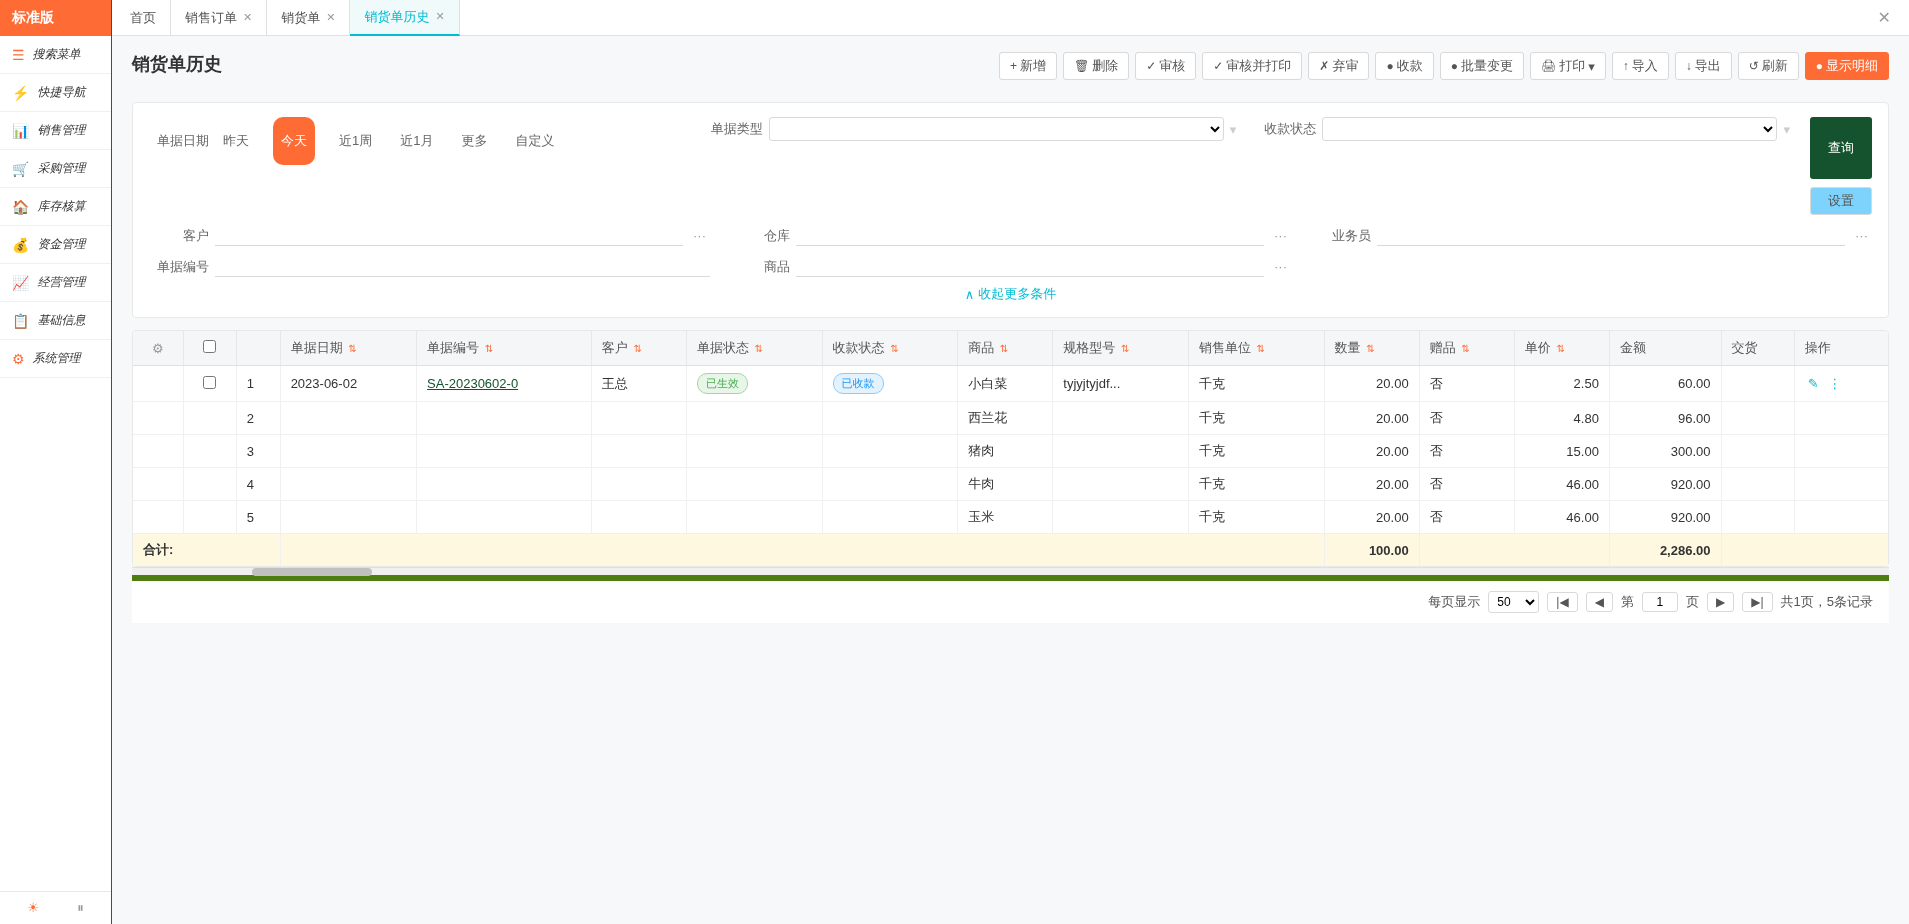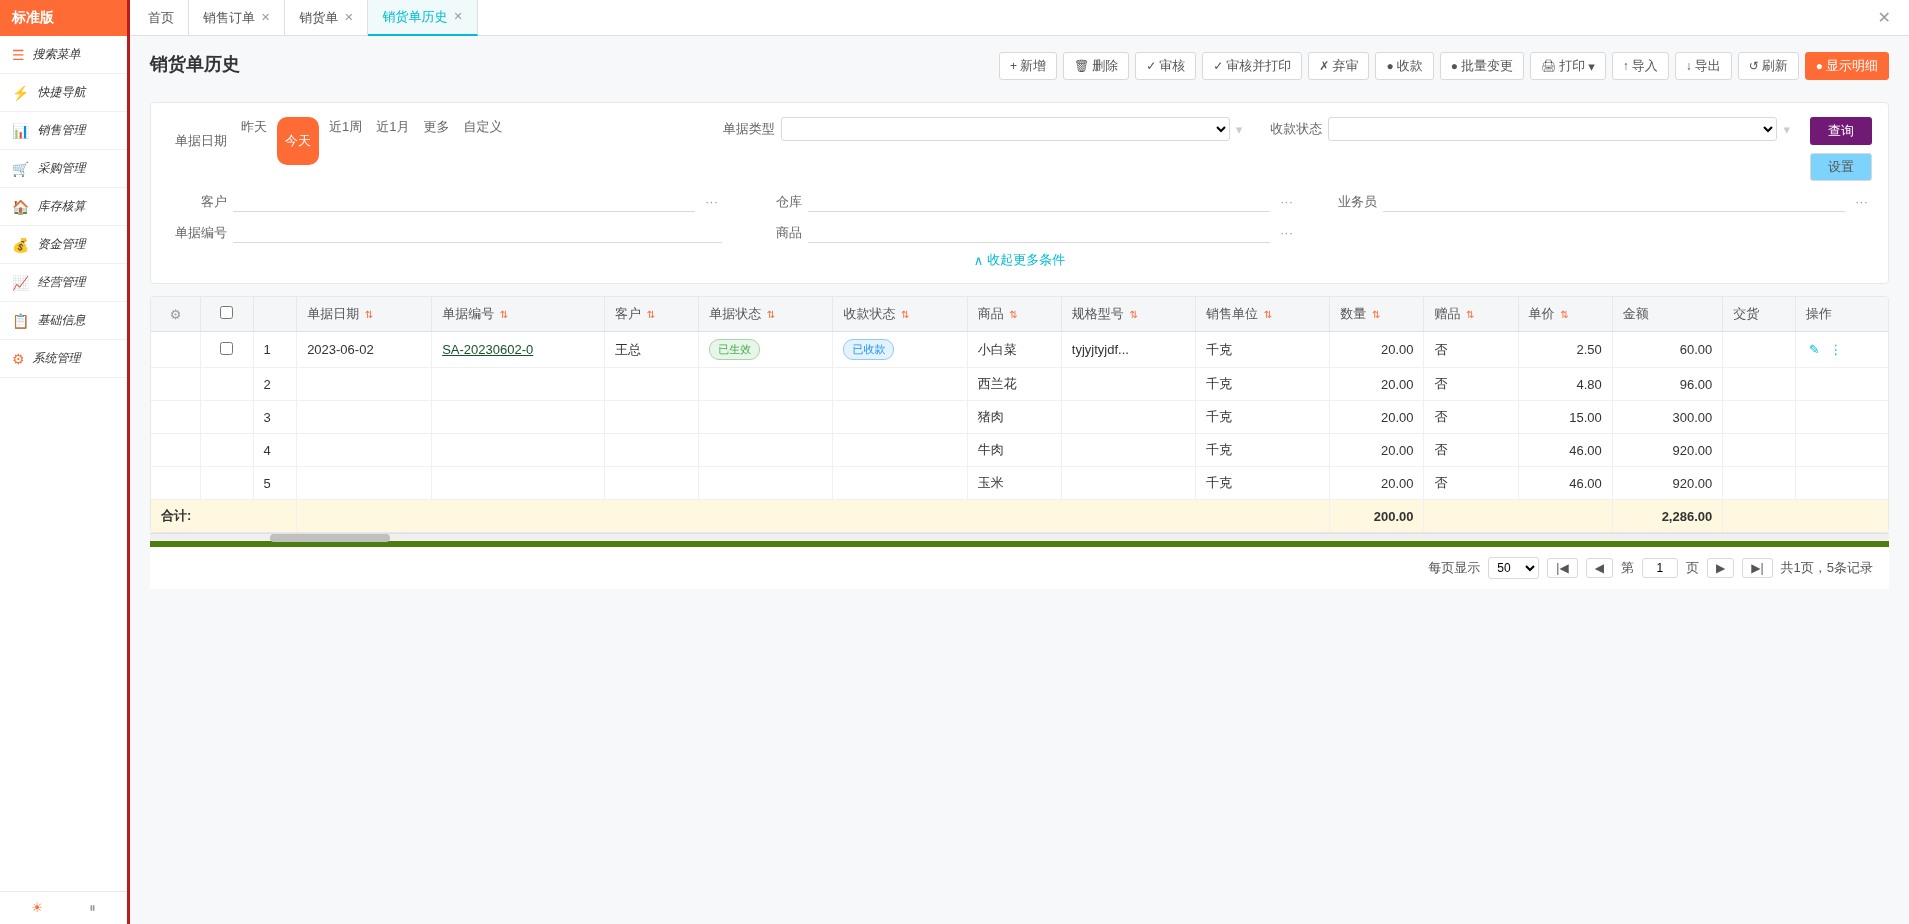--- a/index.html
+++ b/index.html
@@ -1,22 +1,22 @@
 <!DOCTYPE html>
 <html><head>
   <meta charset="utf-8">
   <style>
     * { box-sizing: border-box; margin: 0; padding: 0; font-family: 'Microsoft YaHei', Arial, sans-serif; font-size: 13px; }
     body { display: flex; height: 924px; overflow: hidden; background: #f5f5f5; }
 
     
     .sidebar {
-      width: 130px;
-      background: #fff;
-      border-right: 3px solid #b91c1c;
+      width: 112px;
+      background: #fff;
+      border-right: 1px solid #b91c1c;
       display: flex;
       flex-direction: column;
       flex-shrink: 0;
     }
     .sidebar-header {
       background: #ff6b35;
       color: #fff;
       padding: 8px 12px;
       font-size: 14px;
       font-weight: bold;
@@ -157,21 +157,22 @@
       border-radius: 3px;
       padding: 3px 6px;
       font-size: 12px;
       outline: none;
       background: #fff;
     }
     .filter-dots { color: #999; cursor: pointer; padding: 0 4px; }
 
     .date-quick-btns {
       display: flex;
-      gap: 6px;
+      gap: 20px;
+      align-items: center;
       font-size: 12px;
     }
     .date-quick-btn {
       color: #666;
       cursor: pointer;
       padding: 1px 4px;
     }
     .date-quick-btn.active {
       background: #ff6b35;
       color: #fff;
@@ -190,24 +191,24 @@
       justify-content: center;
       gap: 4px;
       color: #00bcd4;
       cursor: pointer;
       font-size: 12px;
       margin-top: 6px;
     }
 
     
     .query-btn {
-      background: #701a75;
+      background: #14532d;
       color: #fff;
       border: none;
-      padding: 5px 18px;
+      padding: 22px 18px;
       border-radius: 3px;
       cursor: pointer;
       font-size: 13px;
     }
     .set-btn {
       background: #7dd3fc;
       color: #555;
       border: 1px solid #d9d9d9;
       padding: 4px 14px;
       border-radius: 3px;
@@ -691,21 +692,21 @@
             <td>否</td>
             <td style="text-align:right;">46.00</td>
             <td style="text-align:right;">920.00</td>
             <td></td>
             <td></td>
           </tr>
 
           <tr class="summary-row">
             <td colspan="3" style="font-weight:bold; padding-left:10px;">合计:</td>
             <td colspan="8"></td>
-            <td style="text-align:right; font-weight:bold;">200.00</td>
+            <td style="text-align:right; font-weight:bold;">100.00</td>
             <td colspan="2"></td>
             <td style="text-align:right; font-weight:bold;">2,286.00</td>
             <td colspan="2"></td>
           </tr>
         </tbody>
       </table>
     </div>
 
     <div class="scrollbar-area">
       <div class="scrollbar-thumb"></div>

